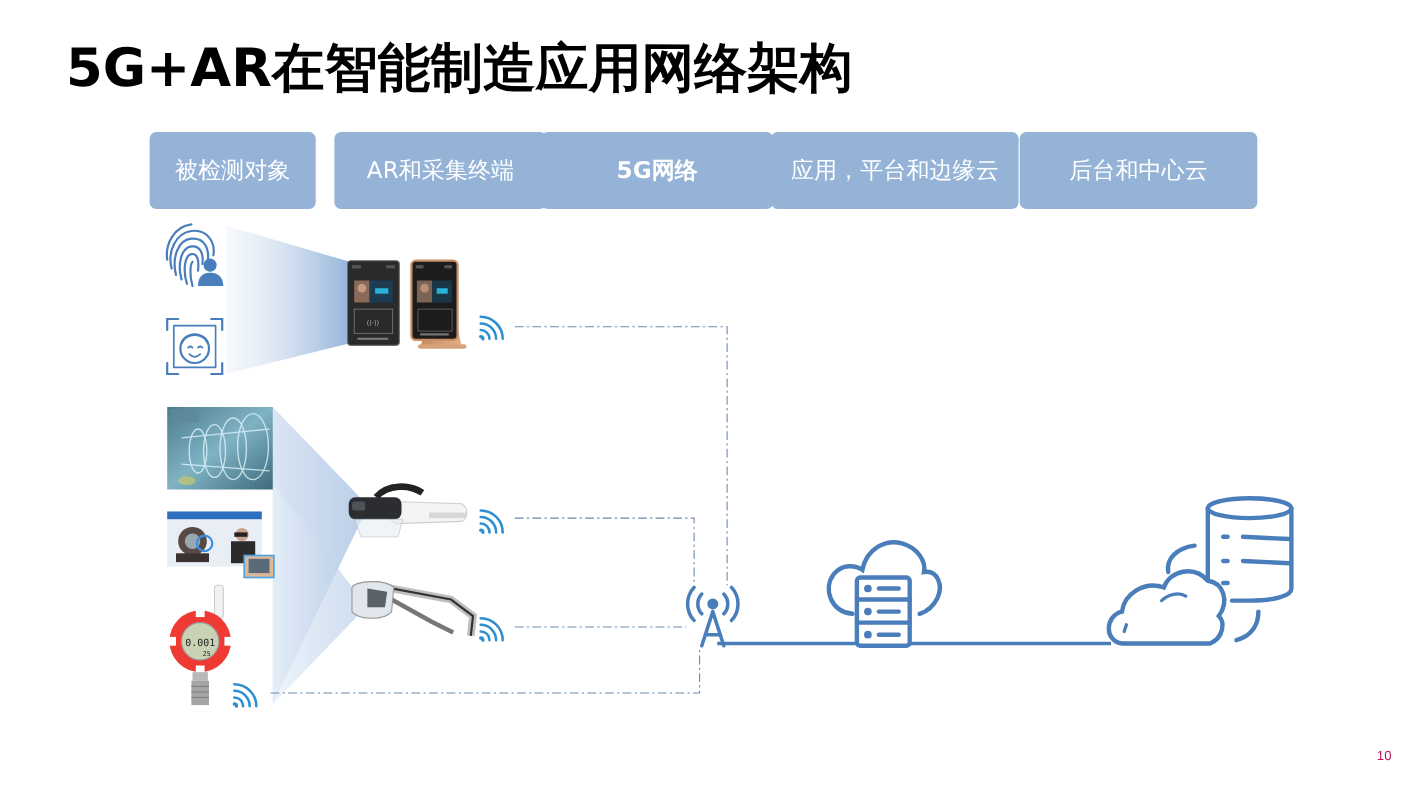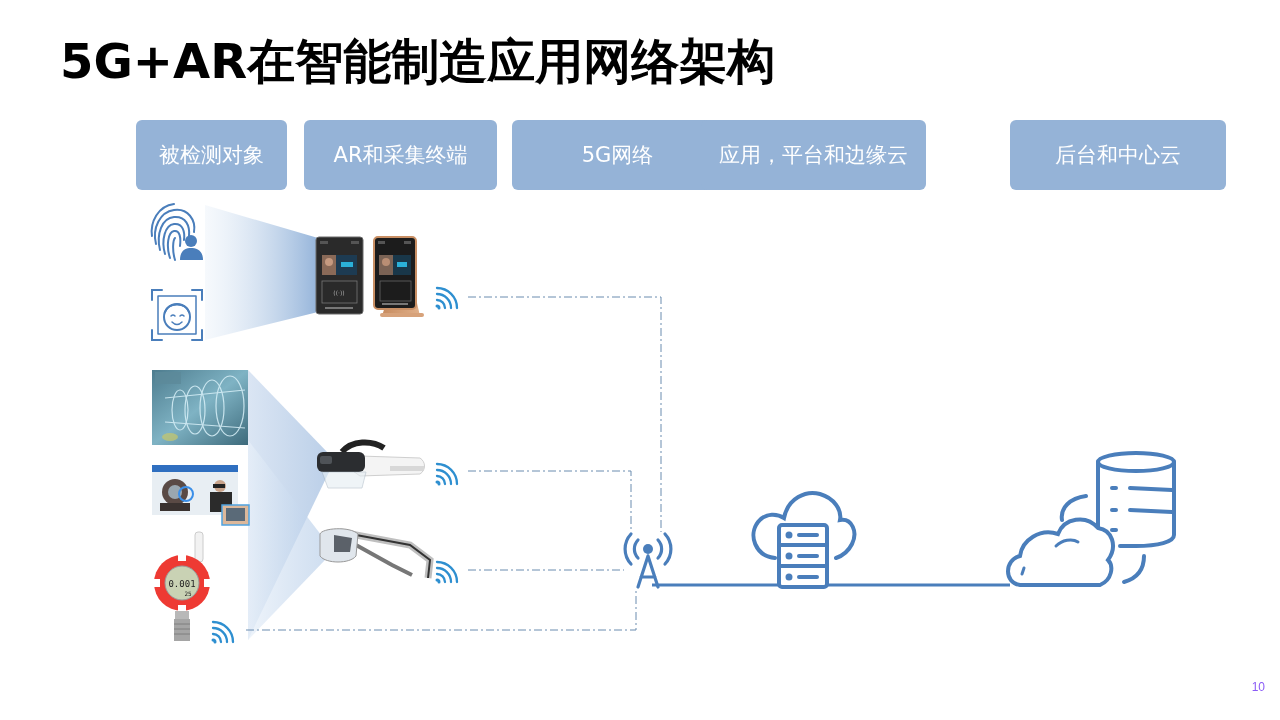--- a/index.html
+++ b/index.html
@@ -14,43 +14,43 @@
 
   .header-box {
     position: absolute; top: 120px; height: 70px;
     background: #95b3d7; border-radius: 6px;
     color: #ffffff; font-size: 21px;
     display: flex; align-items: center; justify-content: center; margin-left: 20px;
   }
 
   .page-num {
     position: absolute; right: 15px; top: 680px;
-    font-size: 12px; color: #8b5cf6; font-family: "Liberation Sans", sans-serif;
+    font-size: 12px; color: #be185d; font-family: "Liberation Sans", sans-serif;
   }
 
   svg.diagram { position: absolute; left: 0; top: 0; }
 </style>
 </head>
 <body>
 
 <div class="title">5G+AR在智能制造应用网络架构</div>
 
 <div class="header-box" style="left:116px; width:151px;">
   <span>被检测对象</span>
 </div>
 <div class="header-box" style="left:284px; width:193px;">
   <span>AR和采集终端</span>
 </div>
-<div class="header-box" style="left:492px; width:211px;">
+<div class="header-box" style="left:472px; width:211px;font-weight:bold;">
   <span>5G网络</span>
 </div>
 <div class="header-box" style="left:681px; width:225px;">
   <span>应用，平台和边缘云</span>
 </div>
-<div class="header-box" style="left:990px; width:216px;">
+<div class="header-box" style="left:907px; width:216px;">
   <span>后台和中心云</span>
 </div>
 
 <svg class="diagram" width="1280" height="720" viewBox="0 0 1280 720" xmlns="http://www.w3.org/2000/svg">
   <defs>
     <linearGradient id="beam1" x1="1" y1="0" x2="0" y2="0">
       <stop offset="0" stop-color="#8fb0d8" stop-opacity="0.95"></stop>
       <stop offset="1" stop-color="#dce8f5" stop-opacity="0.25"></stop>
     </linearGradient>
     <linearGradient id="beam2" x1="0" y1="0" x2="1" y2="0">

